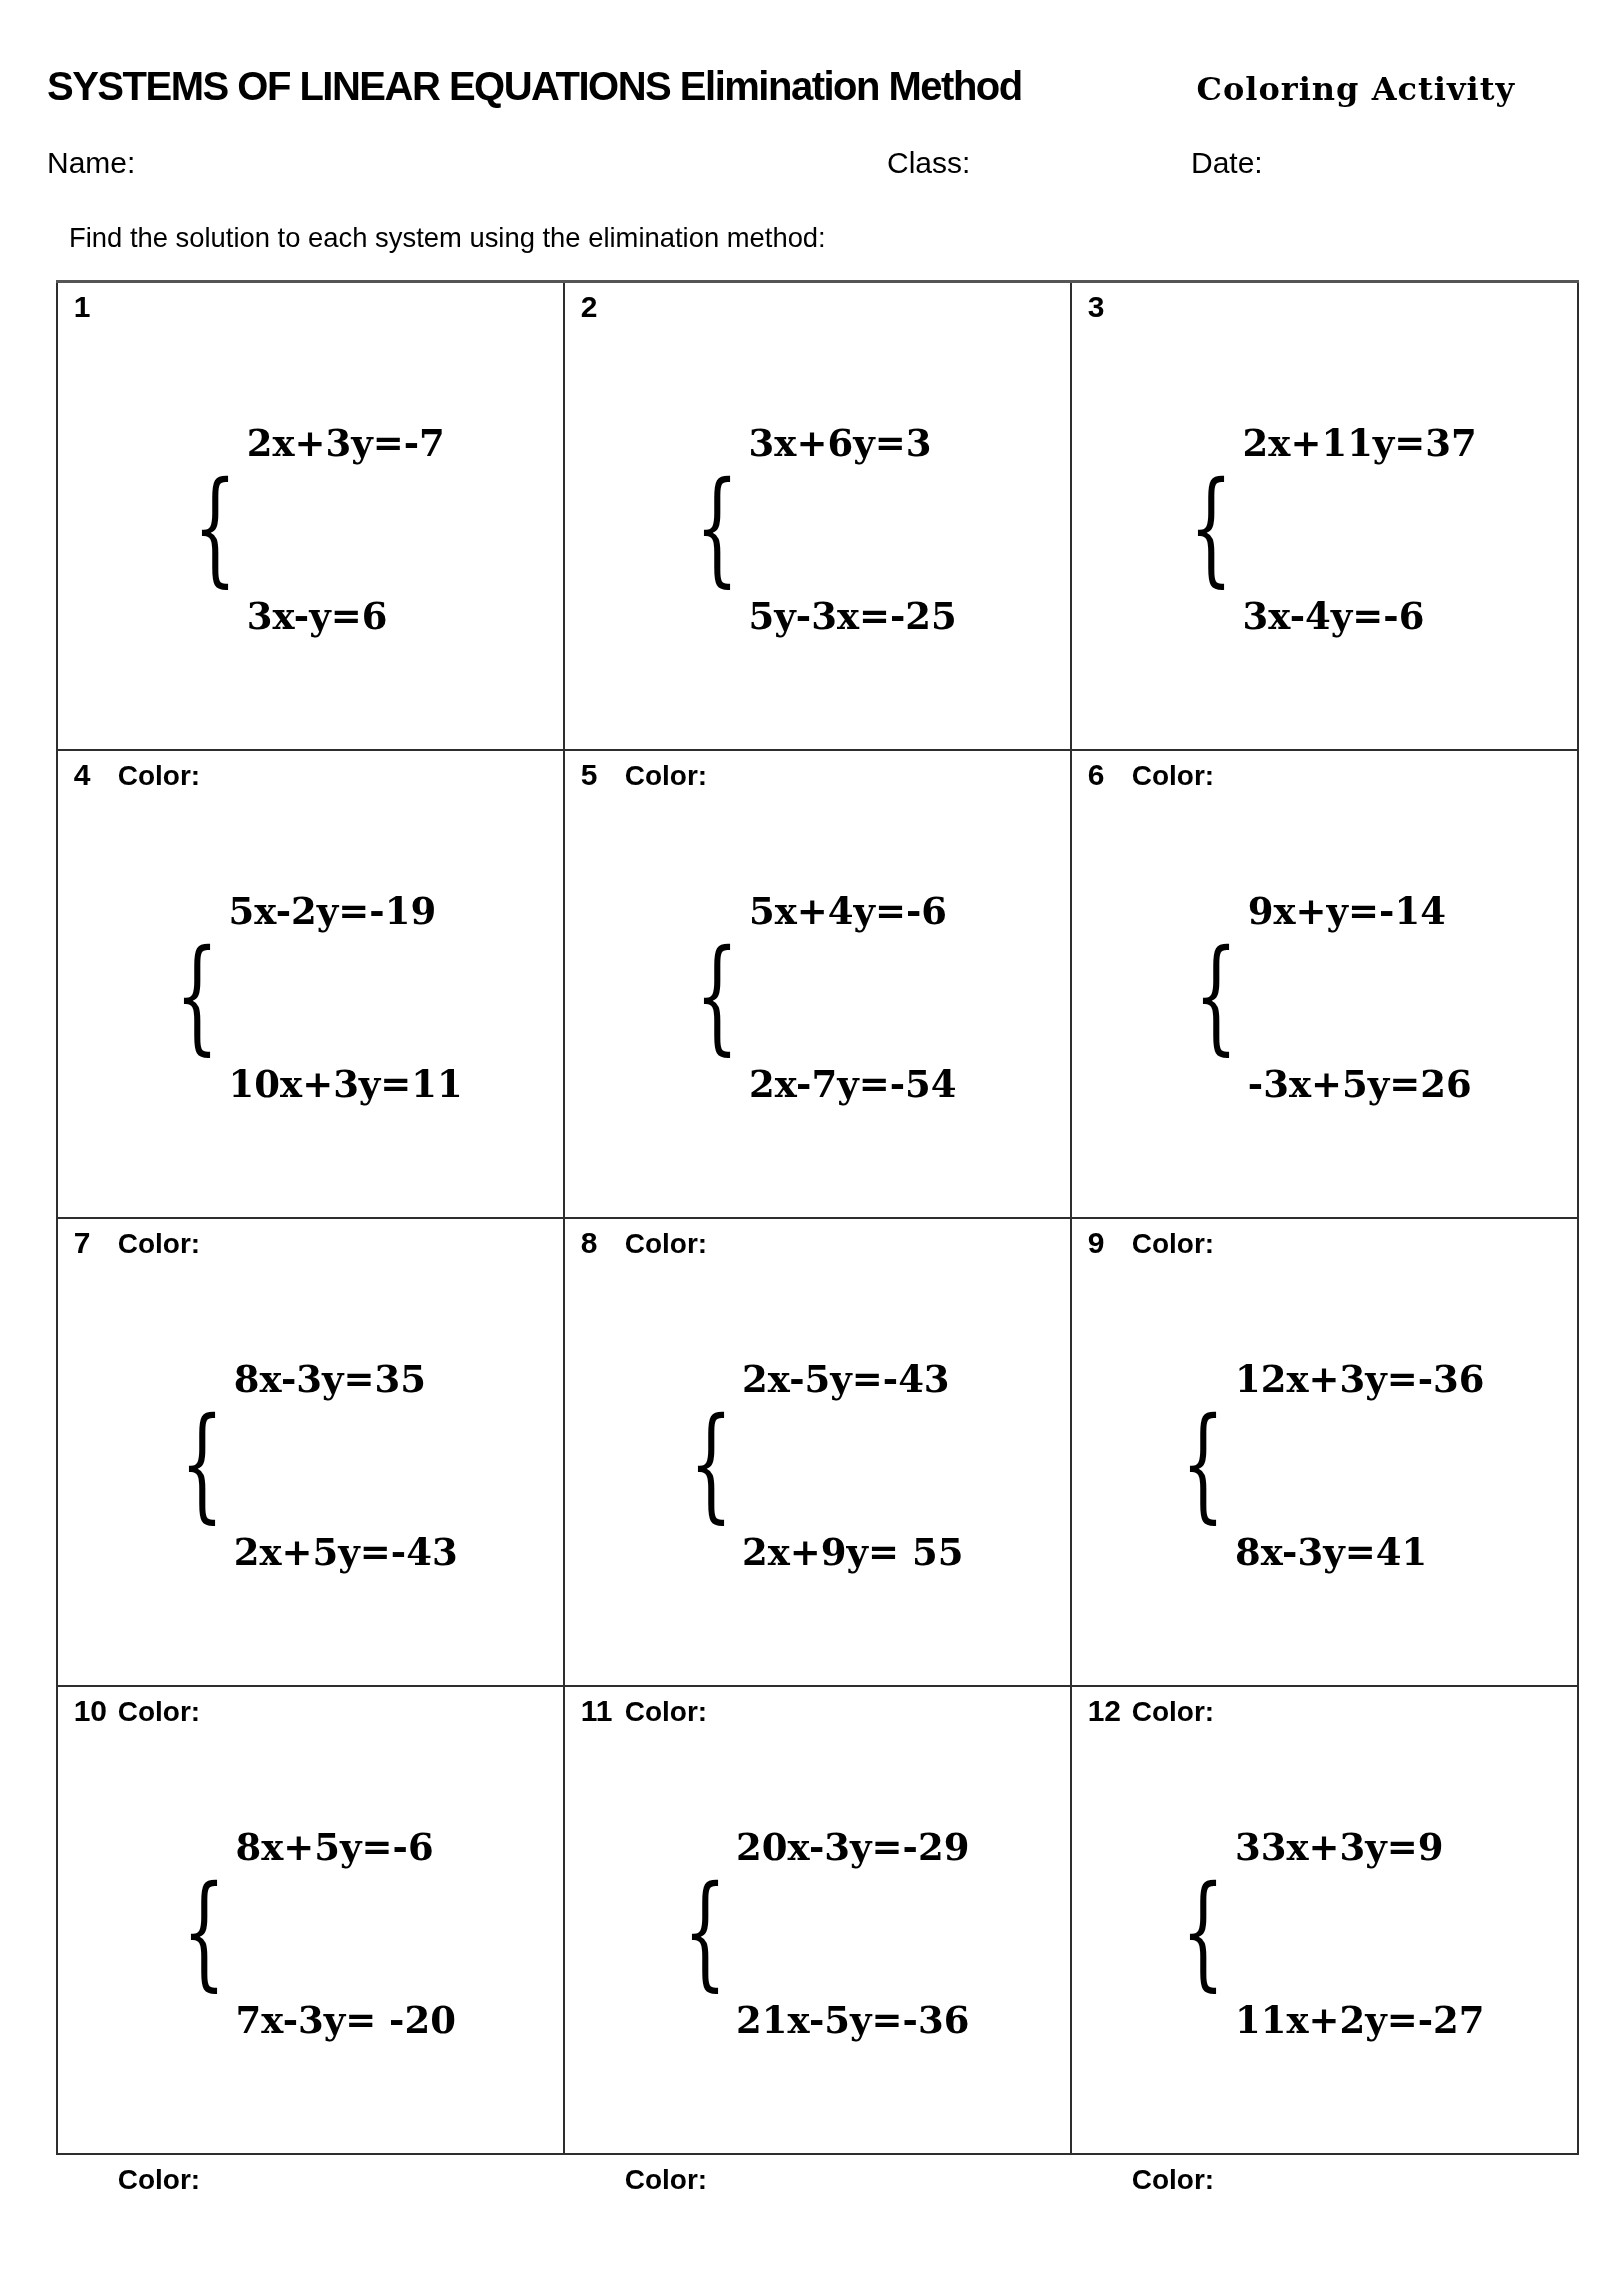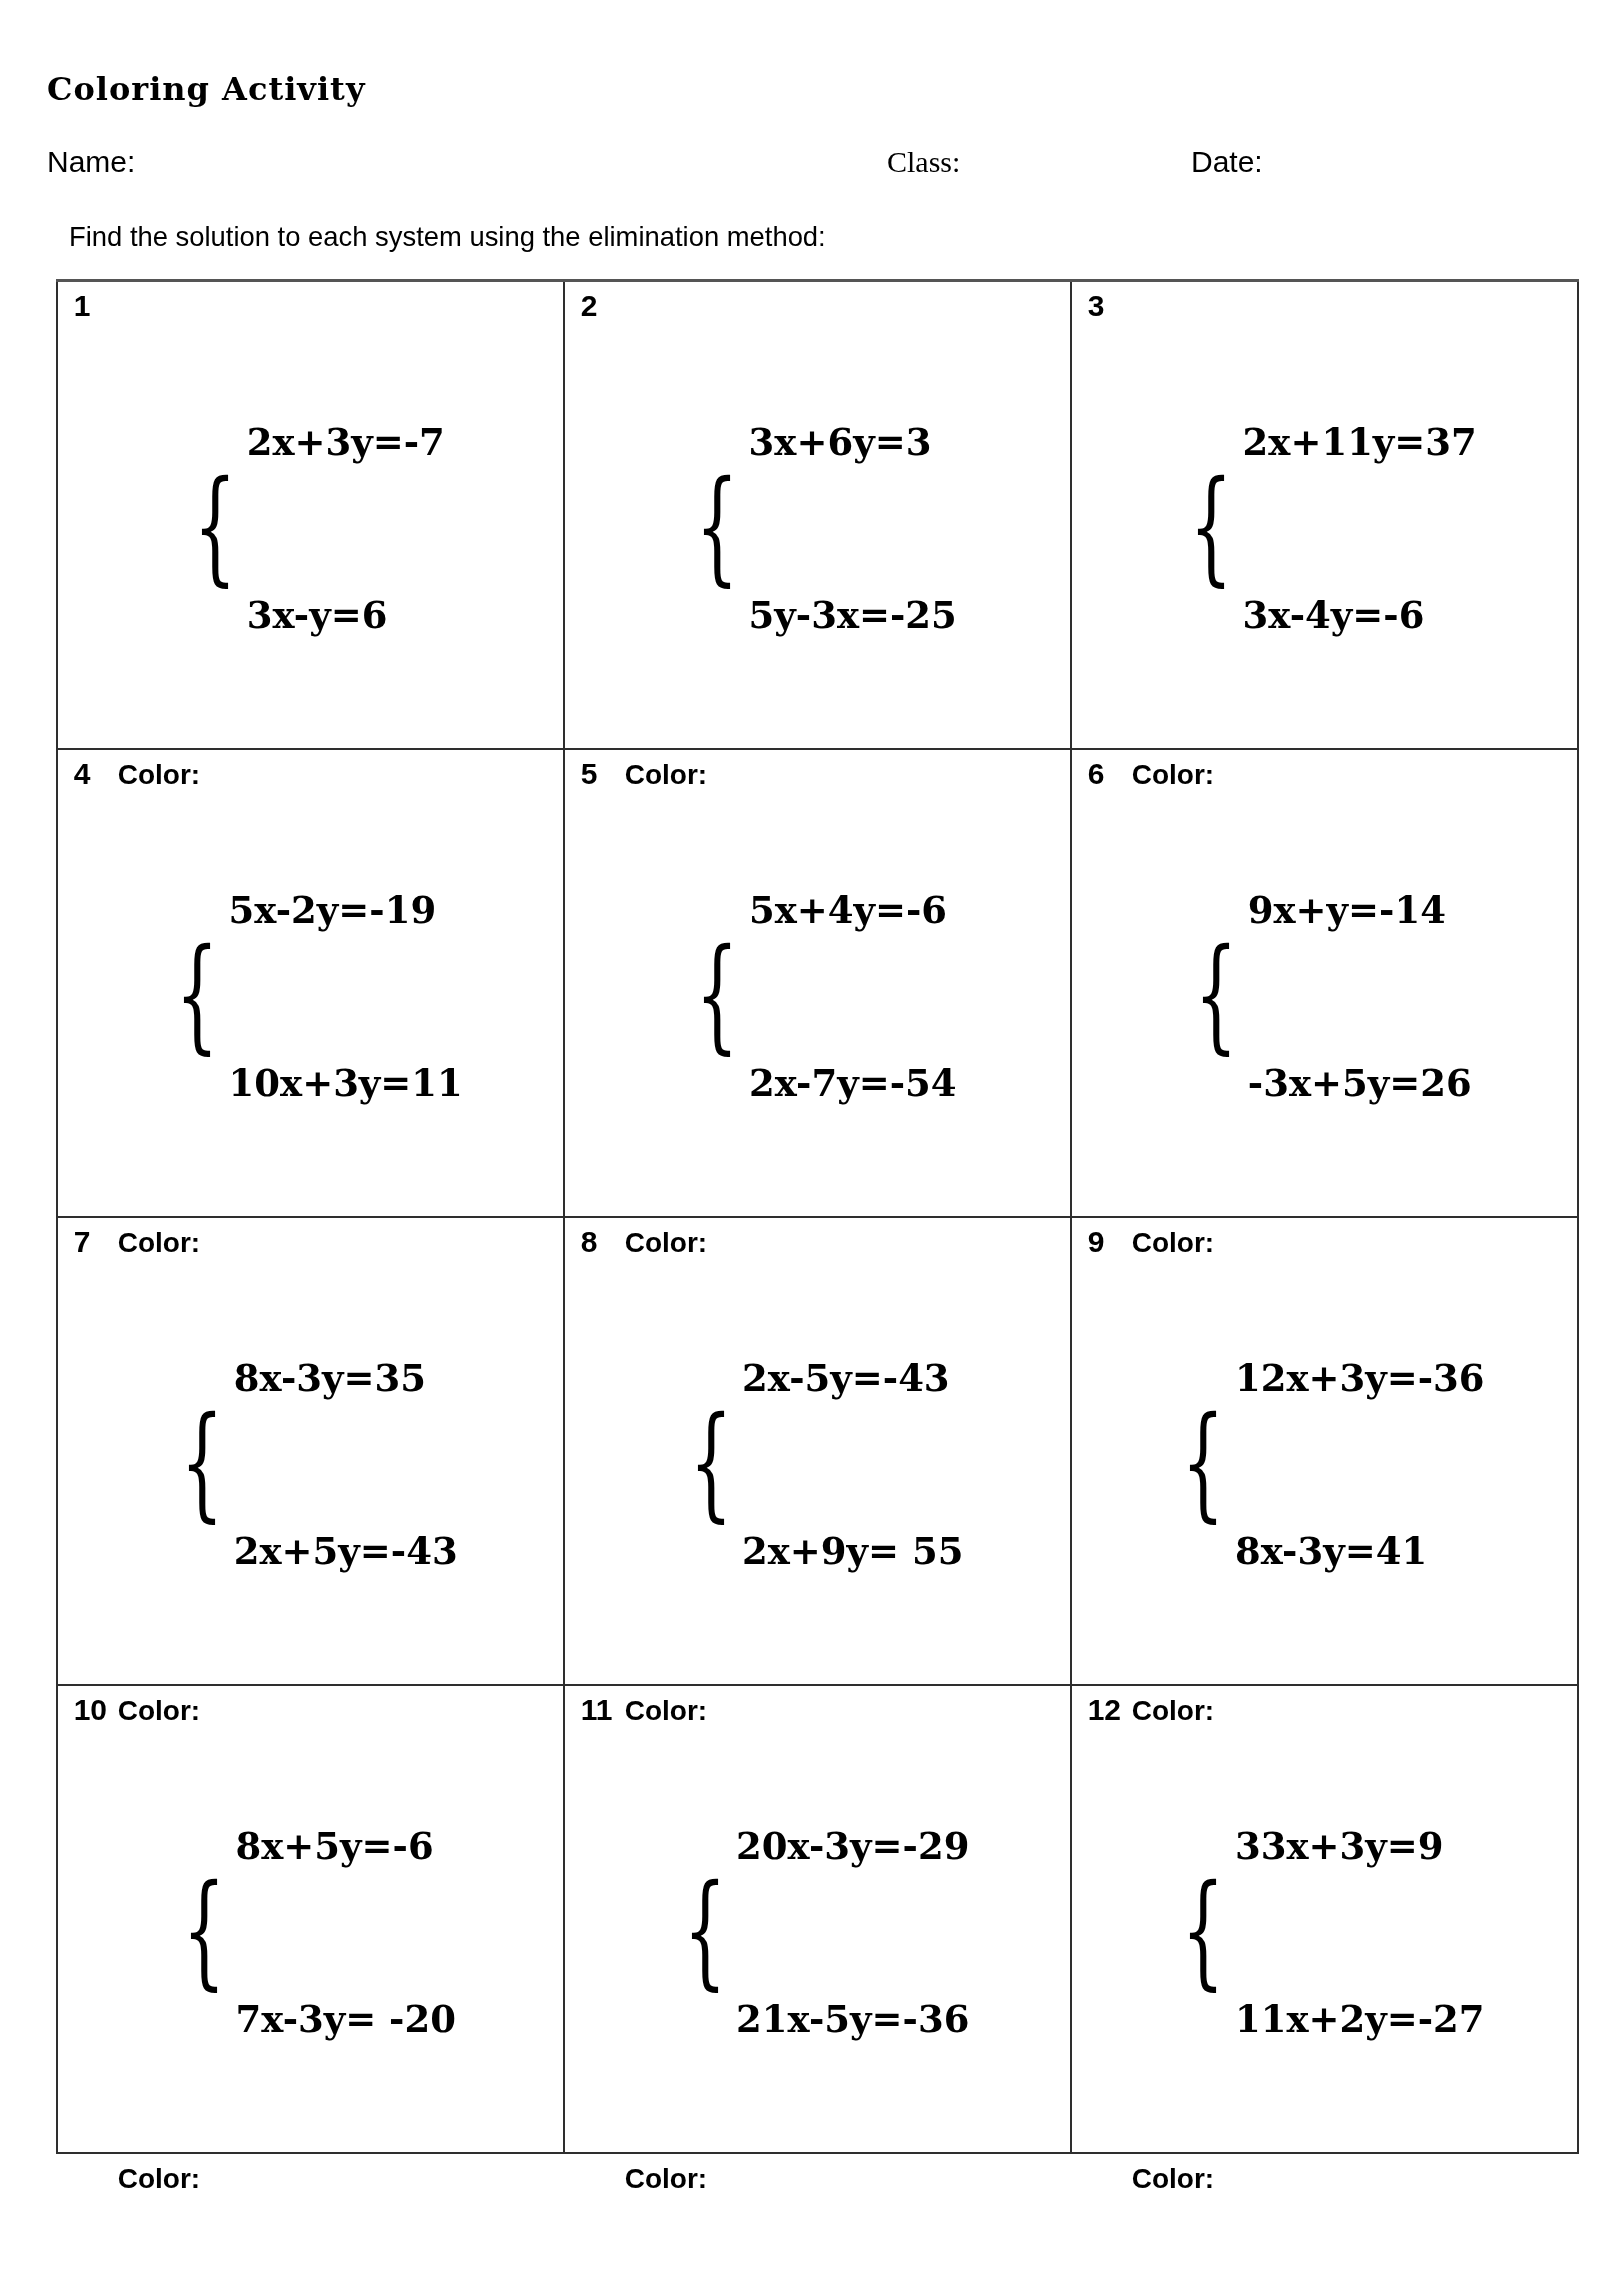--- a/index.html
+++ b/index.html
@@ -36,21 +36,21 @@
     white-space: nowrap;
     margin-top: 41px;
   }
   .fields-row {
     position: relative;
     height: 41px;
     margin-top: 37px;
     font-size: 30px;
   }
   .field-name  { position: absolute; left: 47px; text-align: right; }
-  .field-class { position: absolute; left: 887px; font-family: Liberation Serif, serif; }
+  .field-class { position: absolute; left: 887px; }
   .field-date  { position: absolute; left: 1191px; }
   .instruction {
     margin: 35px 0 8px 69px;
     font-size: 27.4px;
   }
   table.grid {
     border-collapse: collapse;
     table-layout: fixed;
     margin: 25.5px 0 0 56px;
     width: 1515px;
@@ -108,20 +108,21 @@
     margin-top: 41px;
     font-size: 26.5px;
   }
 </style>
 </head>
 <body>
 
 <div class="page">
 
   <div class="title-row">
+    <div class="doc-title">SYSTEMS OF LINEAR EQUATIONS Elimination Method</div>
     <div class="activity-label">Coloring Activity</div>
   </div>
 
   <div class="fields-row">
     <span class="field-name">Name:</span>
     <span class="field-class">Class:</span>
     <span class="field-date">Date:</span>
   </div>
 
   <div class="instruction">Find the solution to each system using the elimination method:</div>

